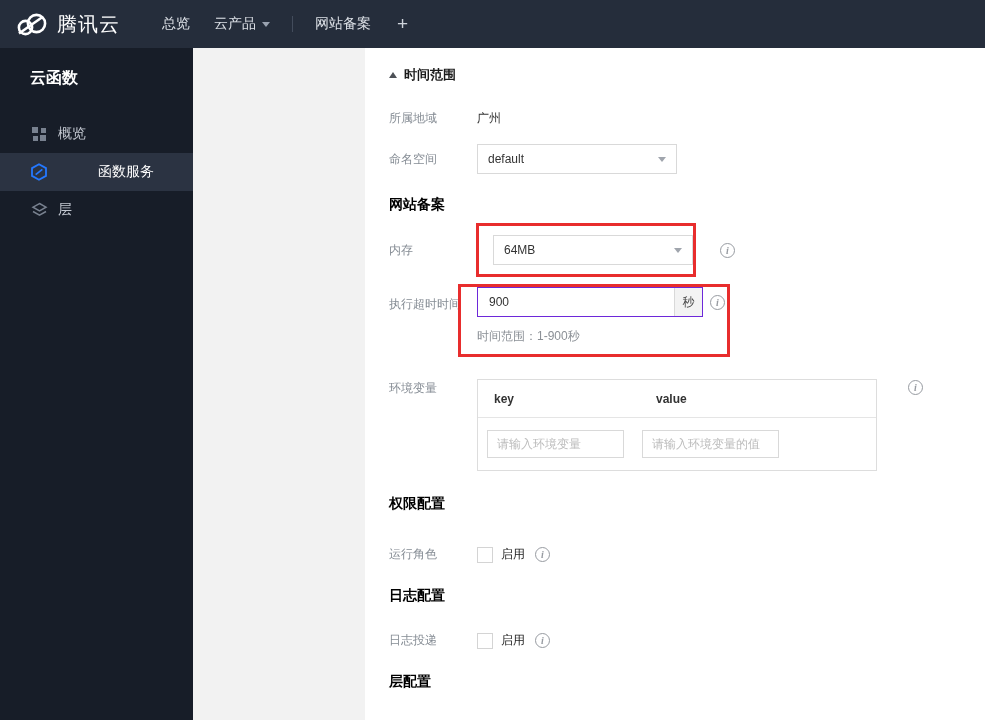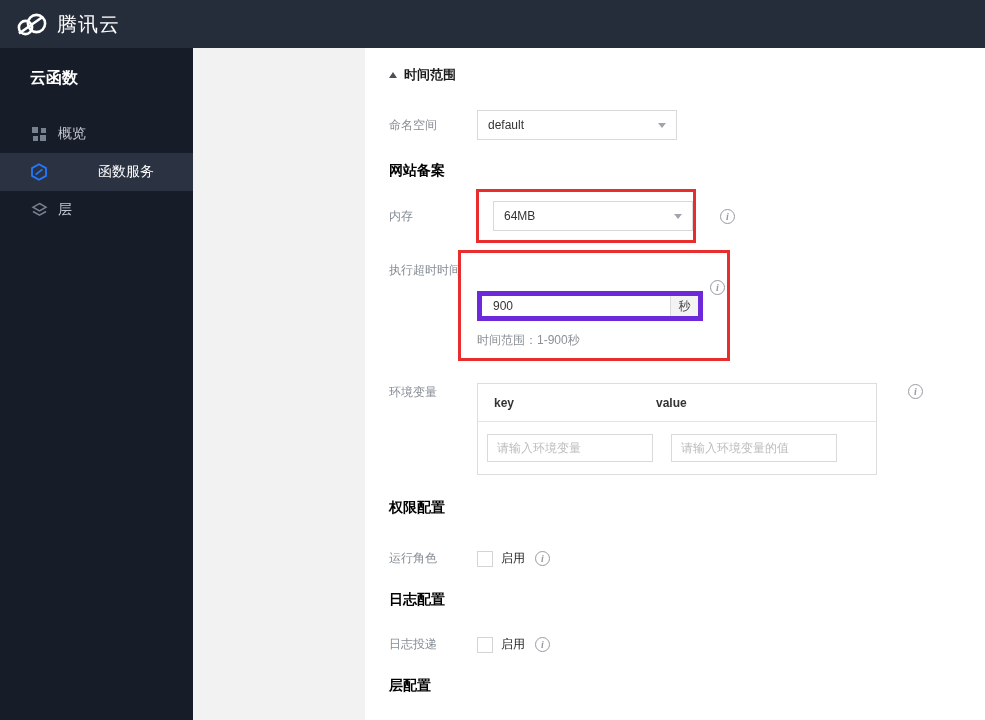--- a/index.html
+++ b/index.html
@@ -95,41 +95,41 @@
 
   .hl-red { border: 3px solid #e82d2d; }
   .hl-mem { display: inline-block; margin-left: -17px; padding: 9px 0 9px 14px; }
   .row-mem { margin-bottom: 7px; gap: 16px; }
   .row-mem .info-icon { margin-left: 8px; }
 
   .row-timeout { align-items: flex-start; }
   .row-timeout .form-label { padding-top: 12px; }
   .hl-timeout { margin-left: -19px; padding: 0 2px 0 16px; width: 272px; }
   .hl-timeout .line { display: flex; align-items: center; }
-  .input-group { display: flex; width: 230px; height: 30px; border: 5px solid #6d28d9; background: #fff; margin-top: 38px; }
+  .input-group { display: flex; width: 230px; height: 30px; border: 1px solid #6d28d9; background: #fff; }
   .input-group input {
     flex: 1; min-width: 0; border: none; outline: none; padding: 0 11px;
     font-size: 12px; color: #333; font-family: inherit;
   }
   .unit-addon {
     width: 28px; flex: none; background: #f3f3f3; border-left: 1px solid #d9d9d9;
     display: flex; align-items: center; justify-content: center; font-size: 12px; color: #444;
   }
   .hl-timeout .info-icon { margin-left: 7px; }
   .hint { font-size: 12px; color: #8b9096; margin: 11px 0 9px 0; }
 
   .row-envvars { align-items: flex-start; margin-top: 22px; margin-bottom: 24px; }
   .row-envvars .form-label { padding-top: 1px; }
   .env-table { width: 400px; border: 1px solid #ddd; background: #fff; }
   .env-head { display: flex; padding: 12px 16px 11px 16px; border-bottom: 1px solid #e5e5e5; }
   .env-head-cell { font-size: 12px; font-weight: bold; color: #333; }
   .env-head-cell.key { width: 162px; }
   .env-body { display: flex; padding: 12px 9px; gap: 18px; }
   .env-input {
-    width: 166px; height: 28px; border: 1px solid #d9d9d9; padding: 0 9px;
+    width: 137px; height: 28px; border: 1px solid #d9d9d9; padding: 0 9px;
     font-size: 12px; color: #333; outline: none; font-family: inherit;
   }
   .env-input::placeholder { color: #bcbcbc; }
   .row-envvars .info-icon { margin-left: 31px; margin-top: 1px; }
 
   .checkbox {
     width: 16px; height: 16px; border: 1px solid #d4d4d4; background: #fff;
     flex: none; cursor: pointer;
   }
   .check-label { font-size: 12px; color: #222; margin: 0 10px 0 8px; }
@@ -154,20 +154,34 @@
   <div class="brand">
     <span>
       <svg width="34" height="30" viewBox="0 0 34 30">
         <circle cx="11.5" cy="18.5" r="6.6" fill="none" stroke="#ffffff" stroke-width="2.6"></circle>
         <circle cx="22.5" cy="14.5" r="8.6" fill="none" stroke="#ffffff" stroke-width="2.6"></circle>
         <line x1="5" y1="24.5" x2="28.5" y2="8" stroke="#ffffff" stroke-width="2.6"></line>
       </svg>
     </span>
     <span class="brand-text">腾讯云</span>
   </div>
+  <nav class="nav-items">
+    <div class="nav-item">
+      <span>总览</span>
+    </div>
+    <div class="nav-item">
+      <span>云产品</span>
+      <span class="nav-caret"></span>
+    </div>
+    <div class="nav-divider"></div>
+    <div class="nav-item">
+      <span>网站备案</span>
+    </div>
+    <div class="nav-plus">+</div>
+  </nav>
 </header>
 
 <aside class="sidebar">
   <div class="sidebar-title">云函数</div>
   <div class="sidebar-menu">
     <div class="sidebar-item">
       <span class="s-icon">
         <svg width="16" height="16" viewBox="0 0 16 16">
           <rect x="1" y="1" width="6" height="6" fill="#78818f"></rect>
           <rect x="10" y="2" width="5" height="5" fill="#78818f"></rect>
@@ -200,20 +214,24 @@
 
 <div class="subpanel"></div>
 
 <main class="content">
 
   <div class="adv-toggle">
     <span class="tri-up"></span>
     <span class="adv-label">时间范围</span>
   </div>
 
+  <div class="form-row row-region">
+    <div class="form-label">所属地域</div>
+    <div class="static-value">广州</div>
+  </div>
 
   <div class="form-row row-namespace">
     <div class="form-label">命名空间</div>
     <div class="select">
       <span>default</span>
       <span class="caret-down"></span>
     </div>
   </div>
 
   <div class="section-title t-env">网站备案</div>

